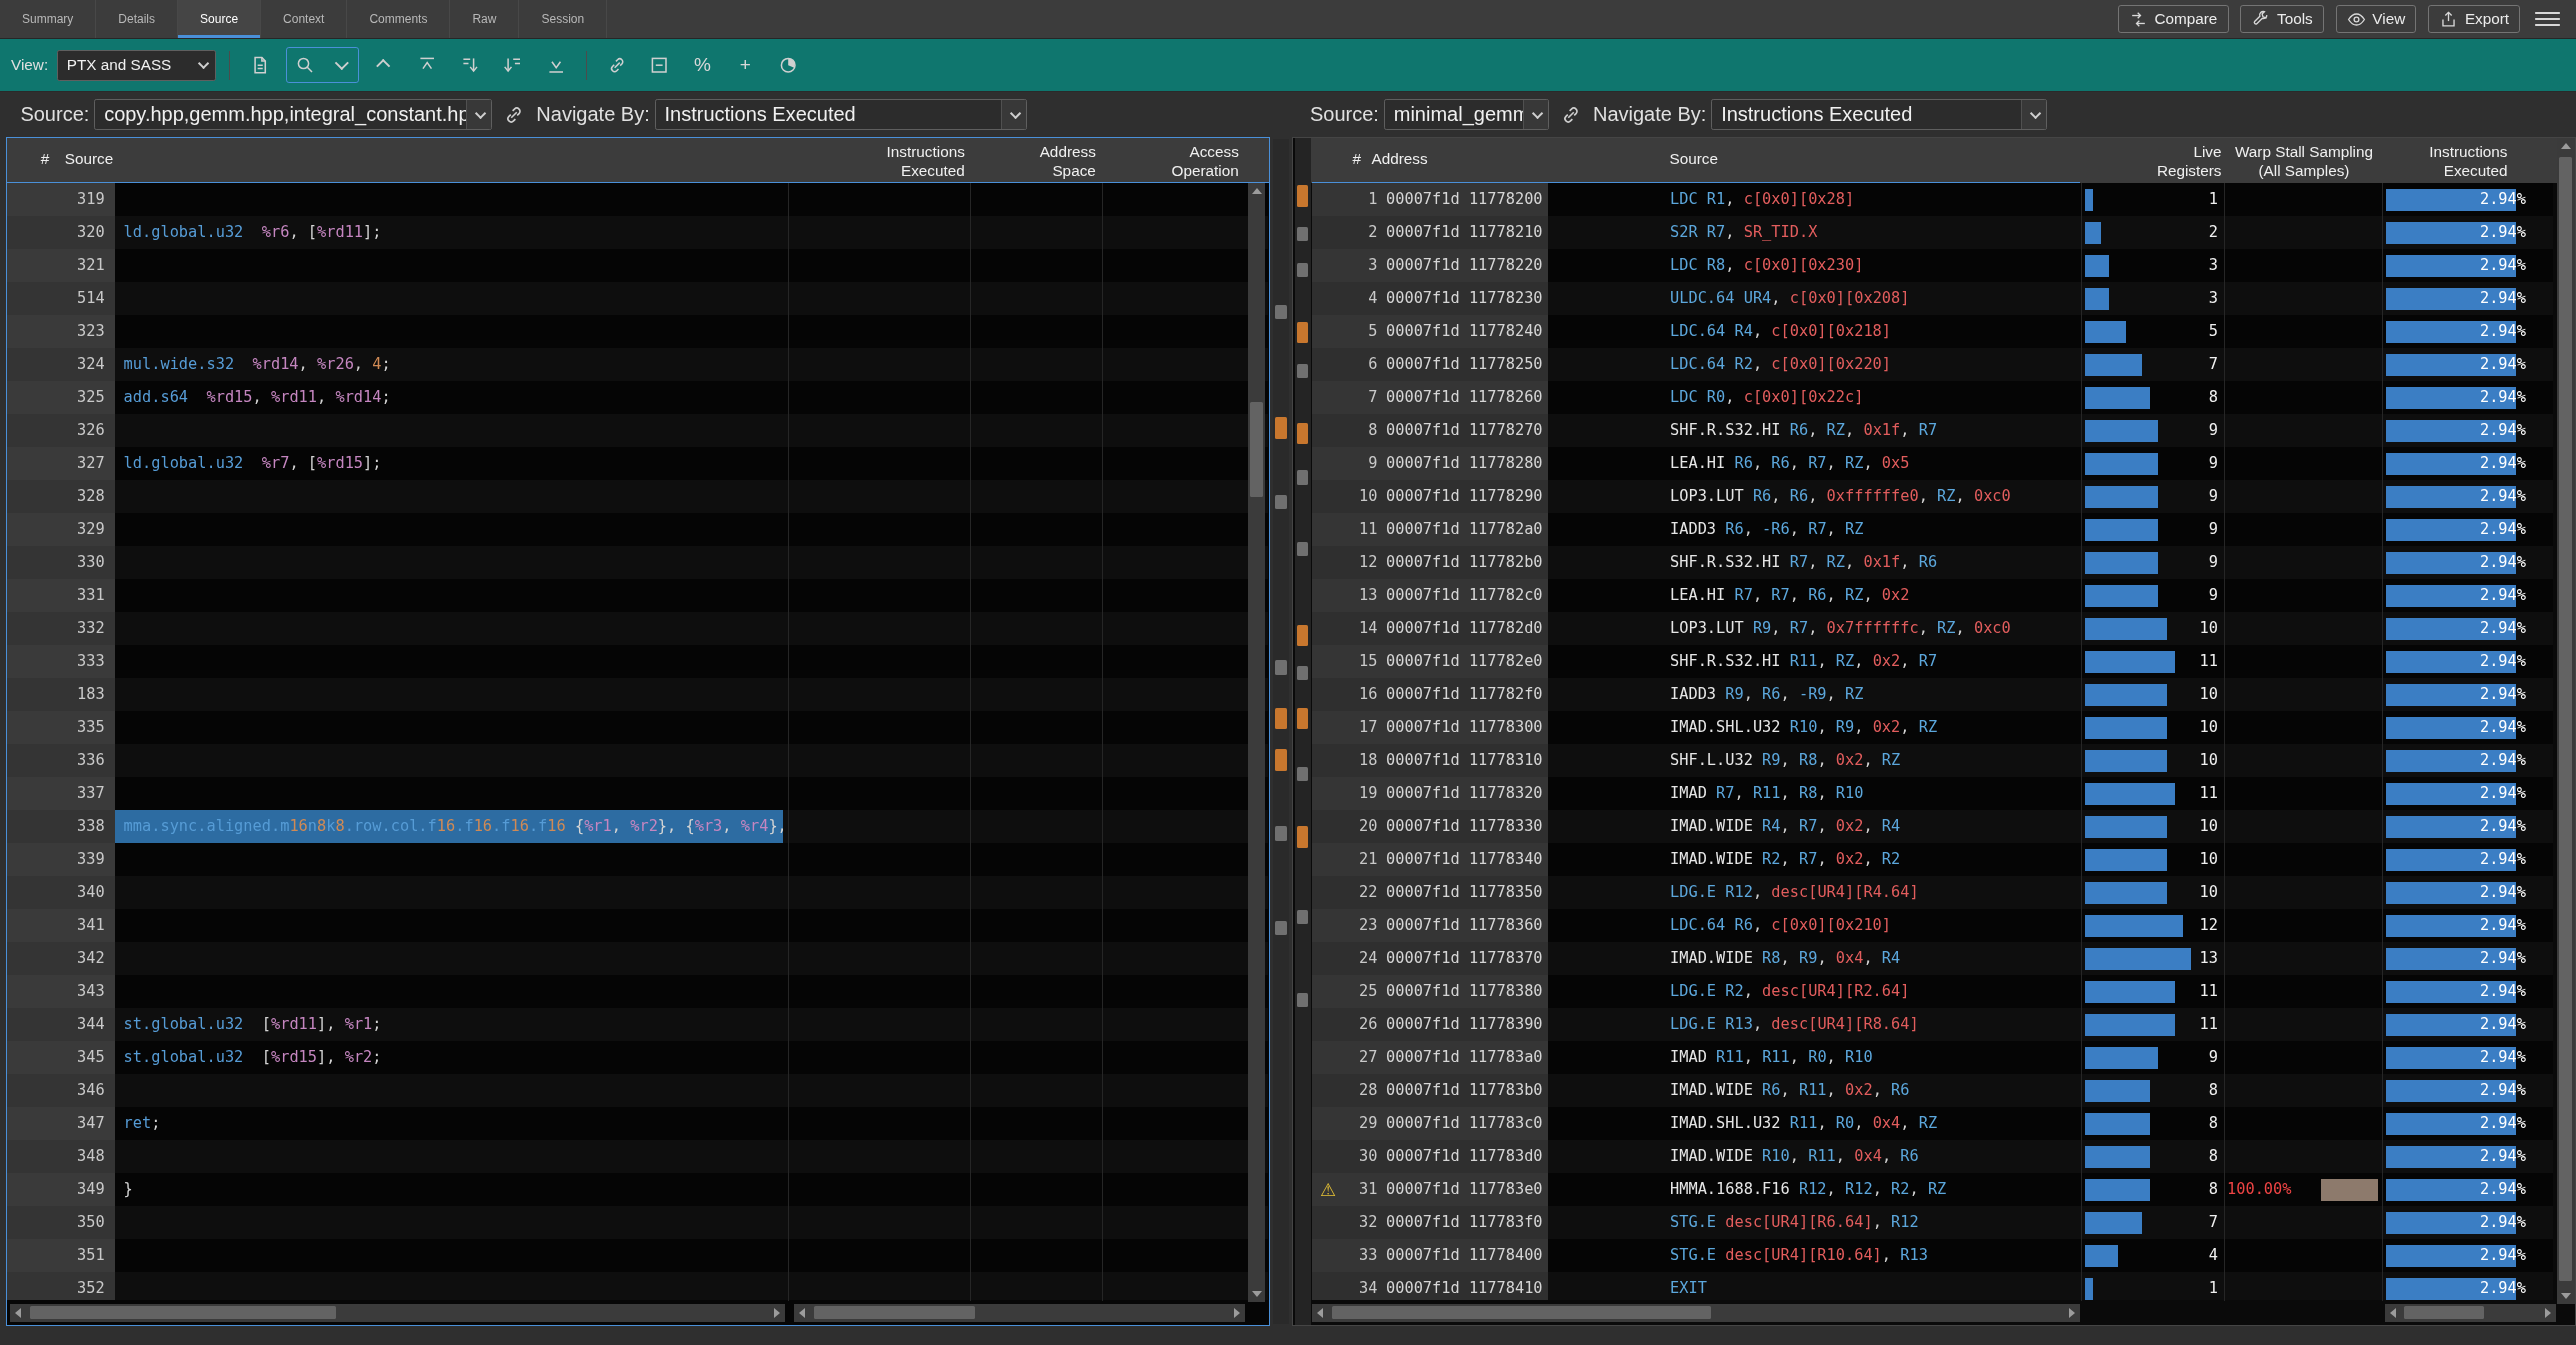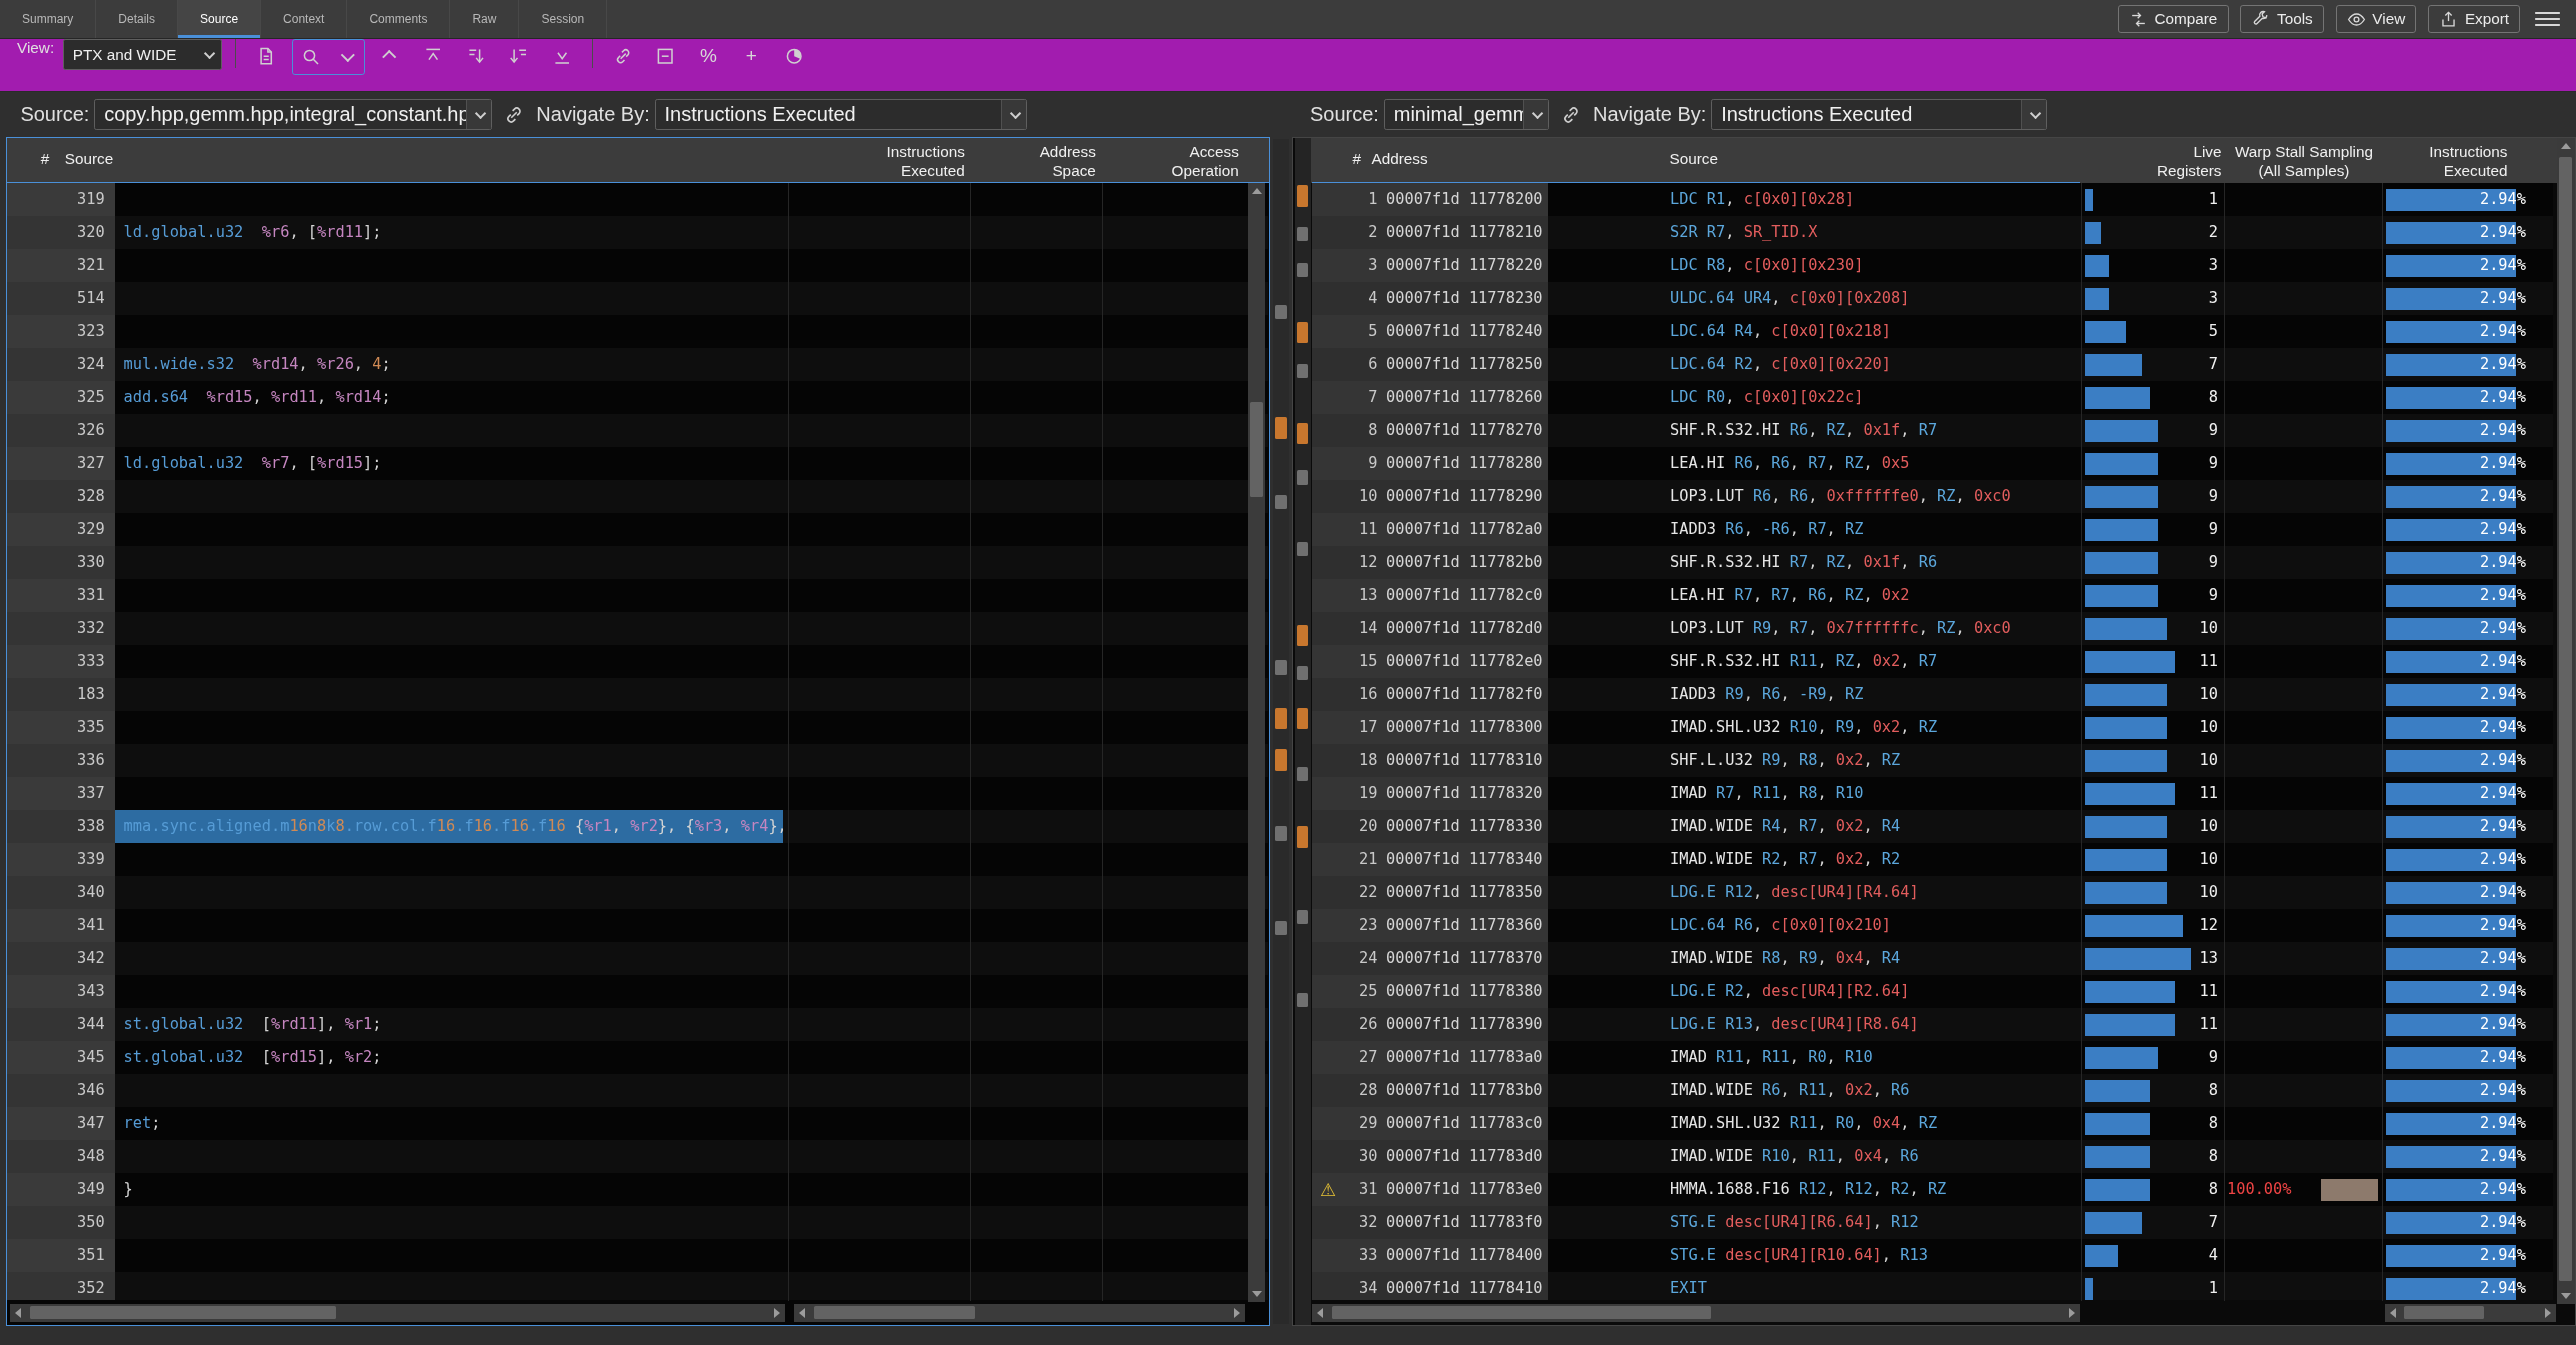--- a/index.html
+++ b/index.html
@@ -11,21 +11,21 @@
 #tabs{display:flex}
 .tab{padding:0 22px;line-height:38px;font-size:12px;color:#b8b8b8;border-right:0.7px solid #484848;cursor:pointer;white-space:nowrap}
 .tab.active{color:#fff;background:#454545;box-shadow:inset 0 -2.9px 0 #4a90d9}
 #tab-actions{margin-left:auto;display:flex;align-items:center;gap:11.7px;padding-right:13px}
 .tbtn{display:flex;align-items:center;gap:6.6px;height:28px;padding:0 10.2px;background:transparent;border:0.7px solid #747474;border-radius:2.9px;color:#ececec;font-size:15.3px;cursor:pointer;white-space:nowrap}
 .tbtn svg{stroke:#d8d8d8;fill:none;stroke-width:1.7}
 #menu-btn{display:flex;flex-direction:column;gap:3.6px;justify-content:center;align-items:stretch;width:31px;height:28px;background:transparent;border:none;cursor:pointer;padding:0 2.9px}
 #menu-btn span{display:block;height:2.2px;background:#d8d8d8;border-radius:0.7px}
 
 
-#toolbar{position:absolute;left:0;top:39px;width:100%;height:53px;background:#a21caf;border-bottom:0.7px solid #2a2a2a;display:flex;align-items:flex-start;padding-left:17px;gap:8.8px;font-size:15.3px}
+#toolbar{position:absolute;left:0;top:39px;width:100%;height:53px;background:#0f766e;border-bottom:0.7px solid #2a2a2a;display:flex;align-items:center;padding-left:11px;gap:8.8px;font-size:15.3px}
 .lbl{color:#e0e0e0;white-space:nowrap}
 .combo{height:31px;background:#2c2c2c;border:0.7px solid #5f5f5f;border-radius:2.2px;display:flex;align-items:center;cursor:pointer}
 .combo .cval{padding:0 8.8px;white-space:nowrap;overflow:hidden;color:#f0f0f0}
 .combo .cbtn{width:25px;align-self:stretch;display:flex;align-items:center;justify-content:center;border-left:0.7px solid #505050;background:#383838}
 .chev{width:8px;height:8px;border-right:2.2px solid #cfcfcf;border-bottom:2.2px solid #cfcfcf;transform:rotate(45deg) translateY(-2.2px)}
 .chev-up{width:9.5px;height:9.5px;border-right:2.2px solid #cfcfcf;border-bottom:2.2px solid #cfcfcf;transform:rotate(-135deg) translateY(-2.2px)}
 .chev-down-lg{width:9.5px;height:9.5px;border-right:2.2px solid #cfcfcf;border-bottom:2.2px solid #cfcfcf;transform:rotate(45deg) translateY(-2.9px)}
 .ibtn{width:34px;height:34px;display:flex;align-items:center;justify-content:center;background:transparent;border:none;color:#d8d8d8;cursor:pointer;font-size:19px}
 .ibtn svg{stroke:#d0d0d0;fill:none;stroke-width:1.8}
 #search-group{display:flex;align-items:center;border:1.5px solid #4a90d9;border-radius:2.9px;height:36px;padding:0 1.5px}
@@ -153,21 +153,21 @@
         <span></span>
           <span></span>
           <span></span>
       </button>
     </div>
   </div>
 
   <div id="toolbar">
     <span class="lbl">View:</span>
     <div class="combo" style="width:159px">
-      <span class="cval">PTX and WIDE</span>
+      <span class="cval">PTX and SASS</span>
       <span class="cbtn" style="border:none;background:transparent;margin-left:auto">
           <span class="chev"></span>
         </span>
     </div>
     <div class="tsep"></div>
     <button class="ibtn">
       <svg width="20.4" height="20.4" viewBox="0 0 24 24">
           <path d="M6 3h8l4 4v14H6z"></path>
           <path d="M14 3v4h4"></path>
           <path d="M9 12h6M9 16h6"></path>

